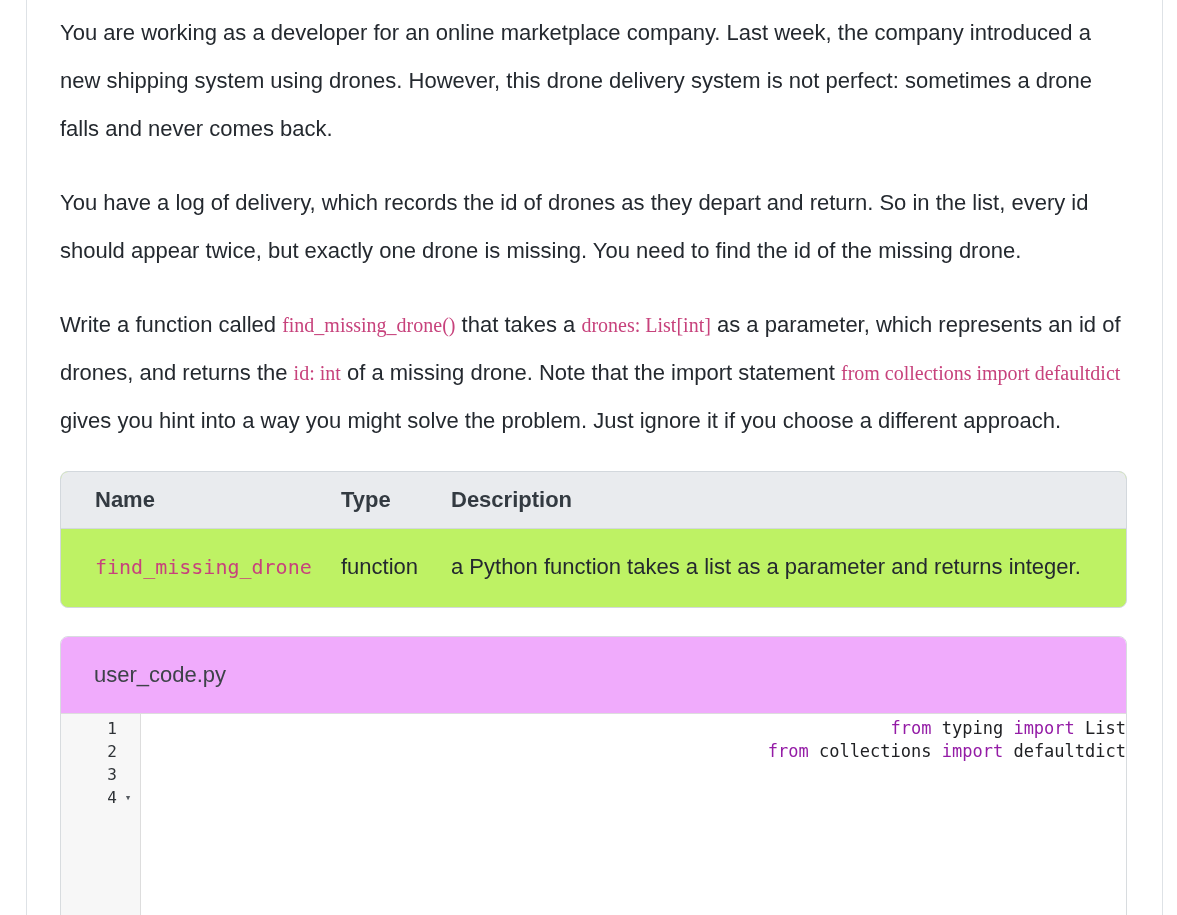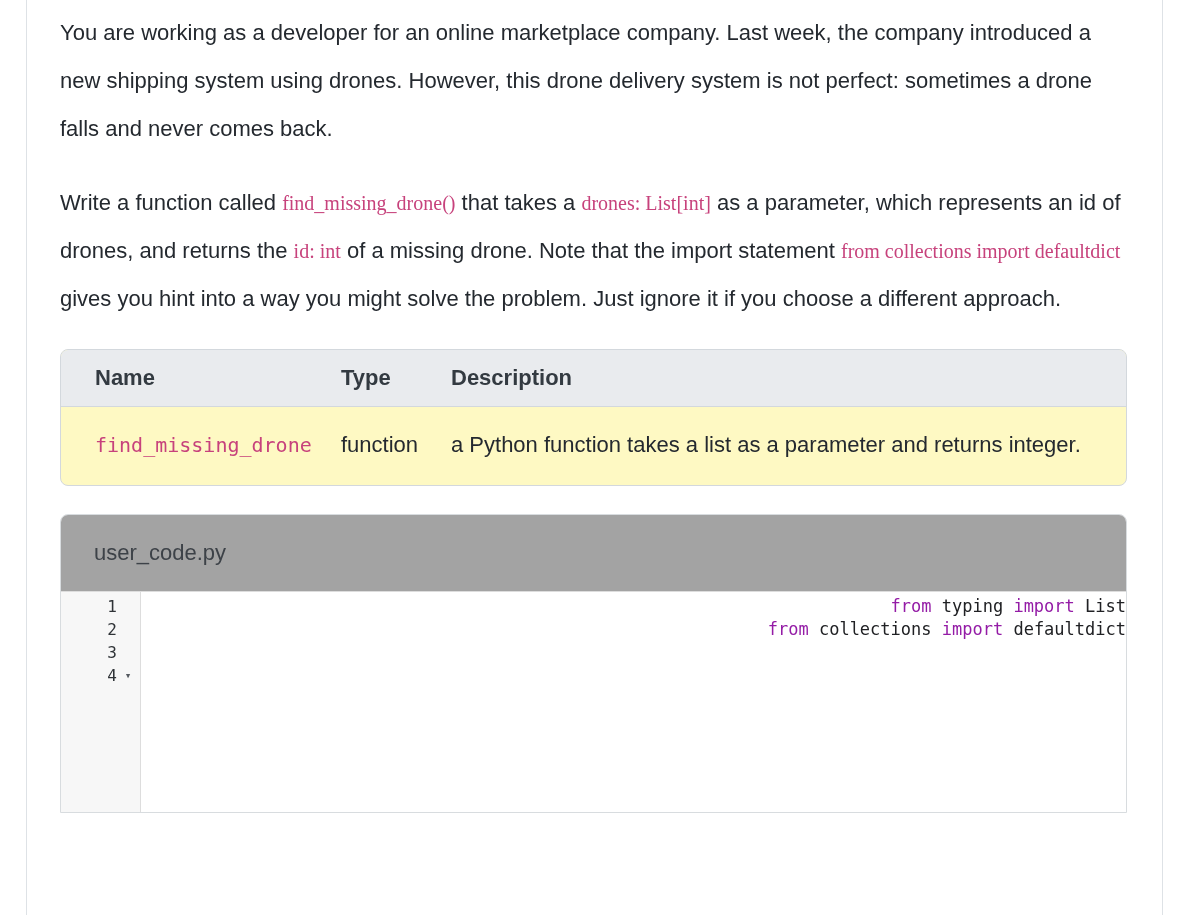--- a/index.html
+++ b/index.html
@@ -34,21 +34,21 @@
     font-size: 20px;
     color: #c7427c;
     white-space: pre;
   }
   
   .var-table-wrap {
     border: 1px solid #d3d8dd;
     border-radius: 8px;
     overflow: hidden;
     margin: 2px 0 28px 0;
-    background: #fef9c3;
+    background: #bef264;
   }
   table.var-table {
     width: 100%;
     border-collapse: collapse;
     font-size: 22px;
   }
   table.var-table col.c-name { width: 280px; }
   table.var-table col.c-type { width: 110px; }
   table.var-table thead th {
     background: #e9ebee;
@@ -72,21 +72,21 @@
     color: #c7427c;
   }
   
   .code-panel {
     border: 1px solid #d8dcdf;
     border-radius: 8px 8px 0 0;
     overflow: hidden;
     background: #fff;
   }
   .code-header {
-    background: #a3a3a3;
+    background: #f0abfc;
     border-bottom: 1px solid #dddddd;
     padding: 25px 33px;
     font-size: 22px;
     color: #3d4248;
   }
   .code-body {
     display: flex;
     font-family: "DejaVu Sans Mono", "Liberation Mono", monospace;
     font-size: 17px;
     line-height: 23px;
@@ -125,20 +125,21 @@
   .tok-plain   { color: #202124; }
 </style>
 </head>
 <body>
 
 <div class="panel">
   <div class="content">
 
     <div id="paragraphs">
         <p>You are working as a developer for an online marketplace company. Last week, the company introduced a new shipping system using drones. However, this drone delivery system is not perfect: sometimes a drone falls and never comes back.</p>
+        <p>You have a log of delivery, which records the id of drones as they depart and return. So in the list, every id should appear twice, but exactly one drone is missing. You need to find the id of the missing drone.</p>
         <p>Write a function called <code>find_missing_drone()</code> that takes a <code>drones: List[int]</code> as a parameter, which represents an id of drones, and returns the <code>id: int</code> of a missing drone. Note that the import statement <code>from collections import defaultdict</code> gives you hint into a way you might solve the problem. Just ignore it if you choose a different approach.</p>
       </div>
 
     <div class="var-table-wrap">
       <table class="var-table">
         <colgroup>
             <col class="c-name">
             <col class="c-type">
             <col class="c-desc">
           </colgroup>

